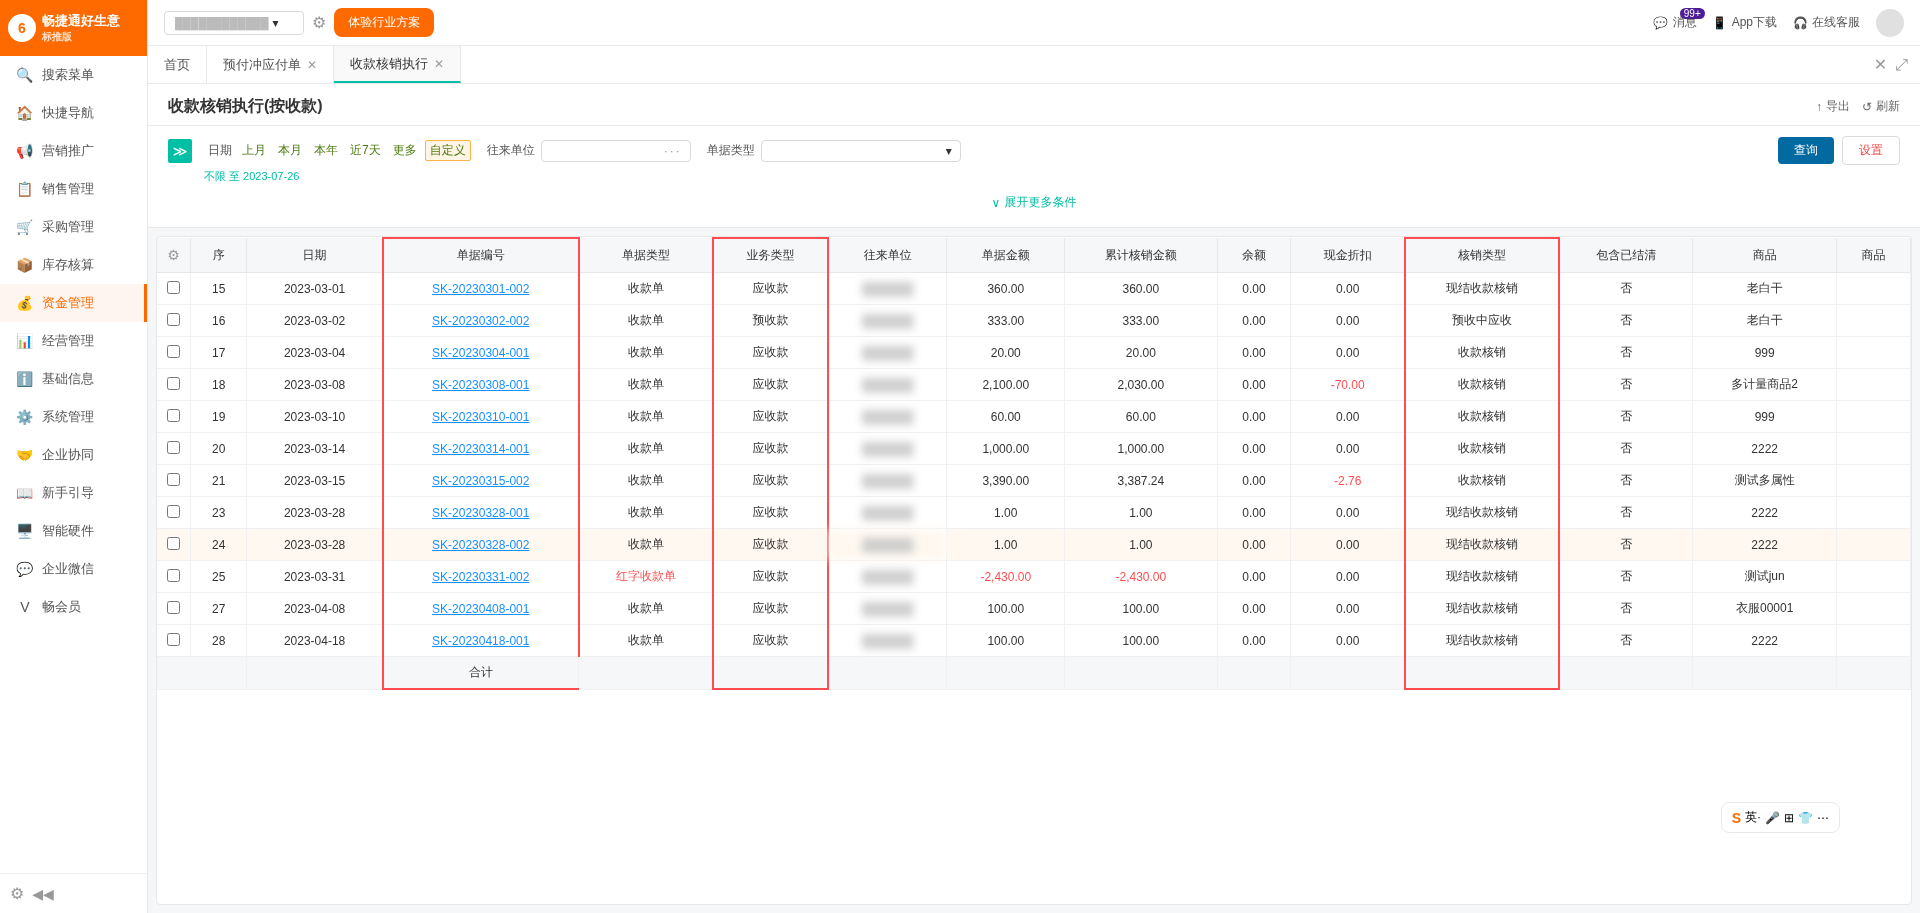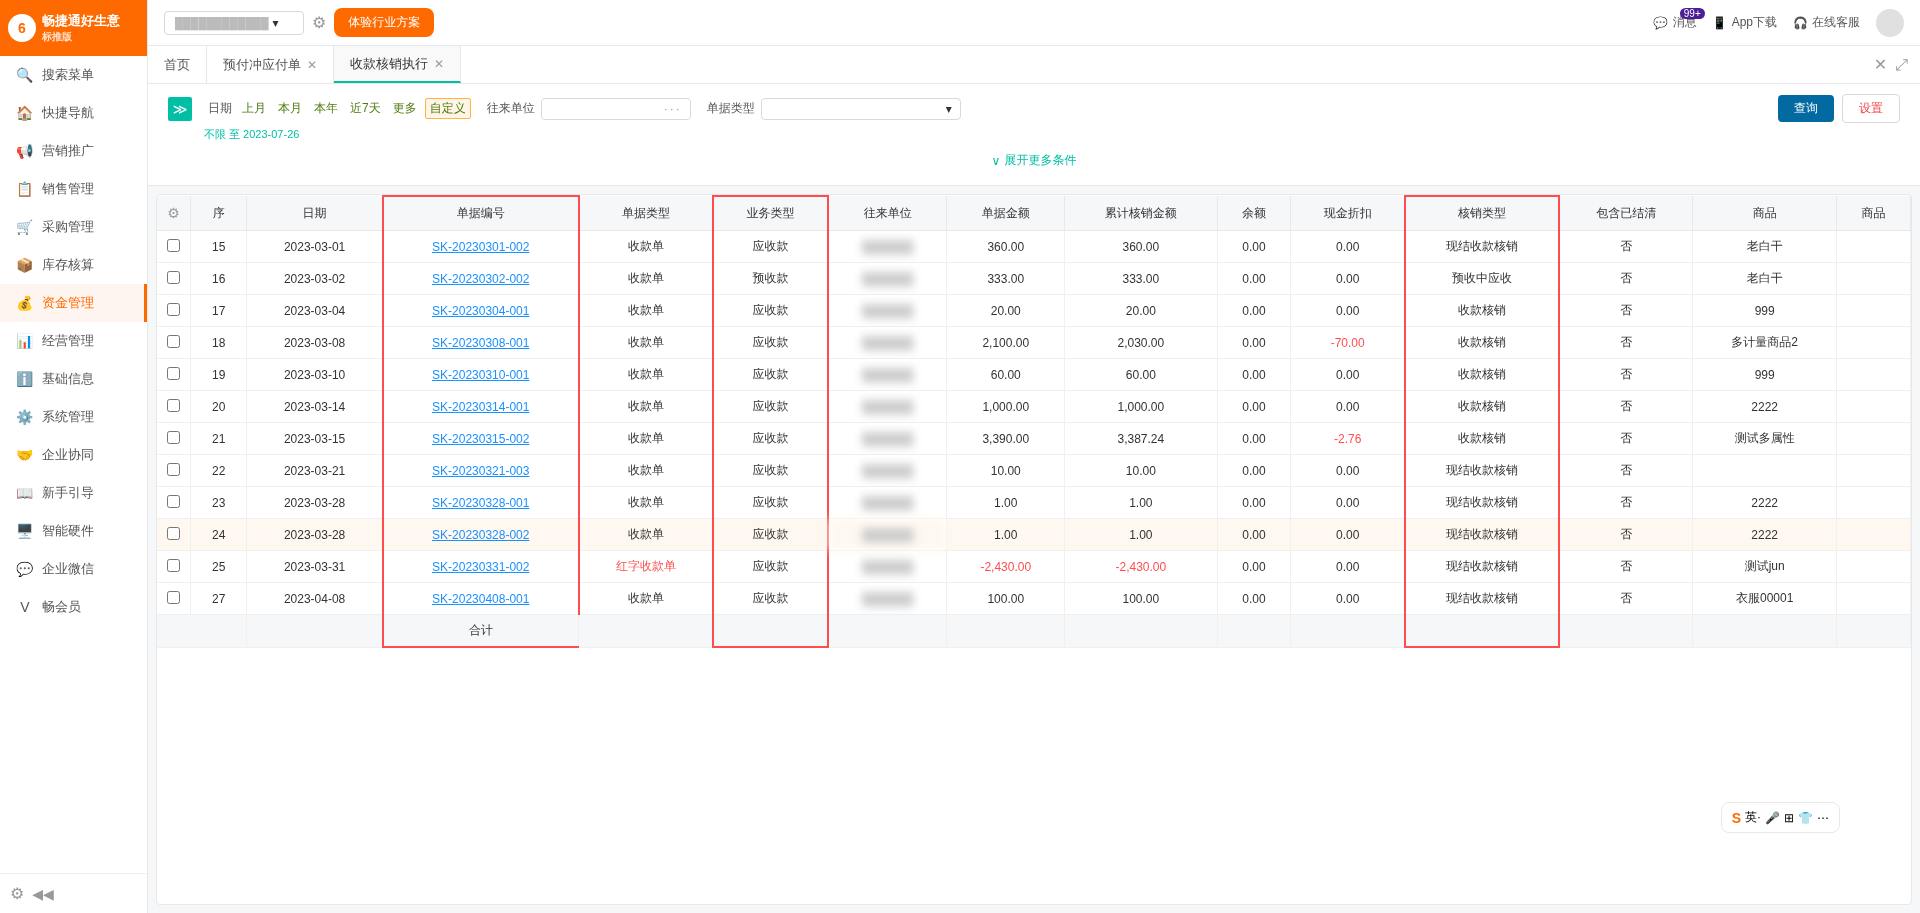--- a/index.html
+++ b/index.html
@@ -220,20 +220,33 @@
     </div>
     <div class="tabs-spacer"></div>
     <div class="tabs-actions">
       <span class="tabs-action-btn">✕</span>
       <span class="tabs-action-btn">⤢</span>
     </div>
   </div>
 
   <div class="page-content">
 
+    <div class="page-header">
+      <h2 class="page-title">收款核销执行(按收款)</h2>
+      <div class="page-header-actions">
+        <div class="page-action-btn">
+          <span>↑</span>
+          <span>导出</span>
+        </div>
+        <div class="page-action-btn">
+          <span>↺</span>
+          <span>刷新</span>
+        </div>
+      </div>
+    </div>
 
     <div class="filter-area">
       <div class="filter-row">
         <div class="filter-collapse-btn">≫</div>
 
         <div class="filter-item">
           <span class="filter-label">日期</span>
           <div class="filter-date-btns">
             <span class="filter-date-btn">上月</span>
             <span class="filter-date-btn">本月</span>
@@ -416,37 +429,20 @@
               <td>3,387.24</td>
               <td>0.00</td>
               <td class="red-text">-2.76</td>
               <td class="td-outlined-both">收款核销</td>
               <td>否</td>
               <td>测试多属性</td>
               <td></td>
             </tr>
             <tr>
               <td><input type="checkbox" style=""></td>
-              <td>22</td>
-              <td>2023-03-21</td>
-              <td class="link-text td-outlined-left td-outlined-right">SK-20230321-003</td>
-              <td>收款单</td>
-              <td class="td-outlined-both">应收款</td>
-              <td class="blurred">██████</td>
-              <td>10.00</td>
-              <td>10.00</td>
-              <td>0.00</td>
-              <td>0.00</td>
-              <td class="td-outlined-both">现结收款核销</td>
-              <td>否</td>
-              <td></td>
-              <td></td>
-            </tr>
-            <tr>
-              <td><input type="checkbox" style=""></td>
               <td>23</td>
               <td>2023-03-28</td>
               <td class="link-text td-outlined-left td-outlined-right">SK-20230328-001</td>
               <td>收款单</td>
               <td class="td-outlined-both">应收款</td>
               <td class="blurred">██████</td>
               <td>1.00</td>
               <td>1.00</td>
               <td>0.00</td>
               <td>0.00</td>
@@ -497,20 +493,37 @@
               <td>收款单</td>
               <td class="td-outlined-both">应收款</td>
               <td class="blurred">██████</td>
               <td>100.00</td>
               <td>100.00</td>
               <td>0.00</td>
               <td>0.00</td>
               <td class="td-outlined-both">现结收款核销</td>
               <td>否</td>
               <td>衣服00001</td>
+              <td></td>
+            </tr>
+            <tr>
+              <td><input type="checkbox" style=""></td>
+              <td>28</td>
+              <td>2023-04-18</td>
+              <td class="link-text td-outlined-left td-outlined-right">SK-20230418-001</td>
+              <td>收款单</td>
+              <td class="td-outlined-both">应收款</td>
+              <td class="blurred">██████</td>
+              <td>100.00</td>
+              <td>100.00</td>
+              <td>0.00</td>
+              <td>0.00</td>
+              <td class="td-outlined-both">现结收款核销</td>
+              <td>否</td>
+              <td>2222</td>
               <td></td>
             </tr>
           </tbody>
         <tfoot>
           <tr class="table-footer">
             <td colspan="2"></td>
             <td></td>
             <td class="footer-outlined-left">
               <span>合计</span>
             </td>

